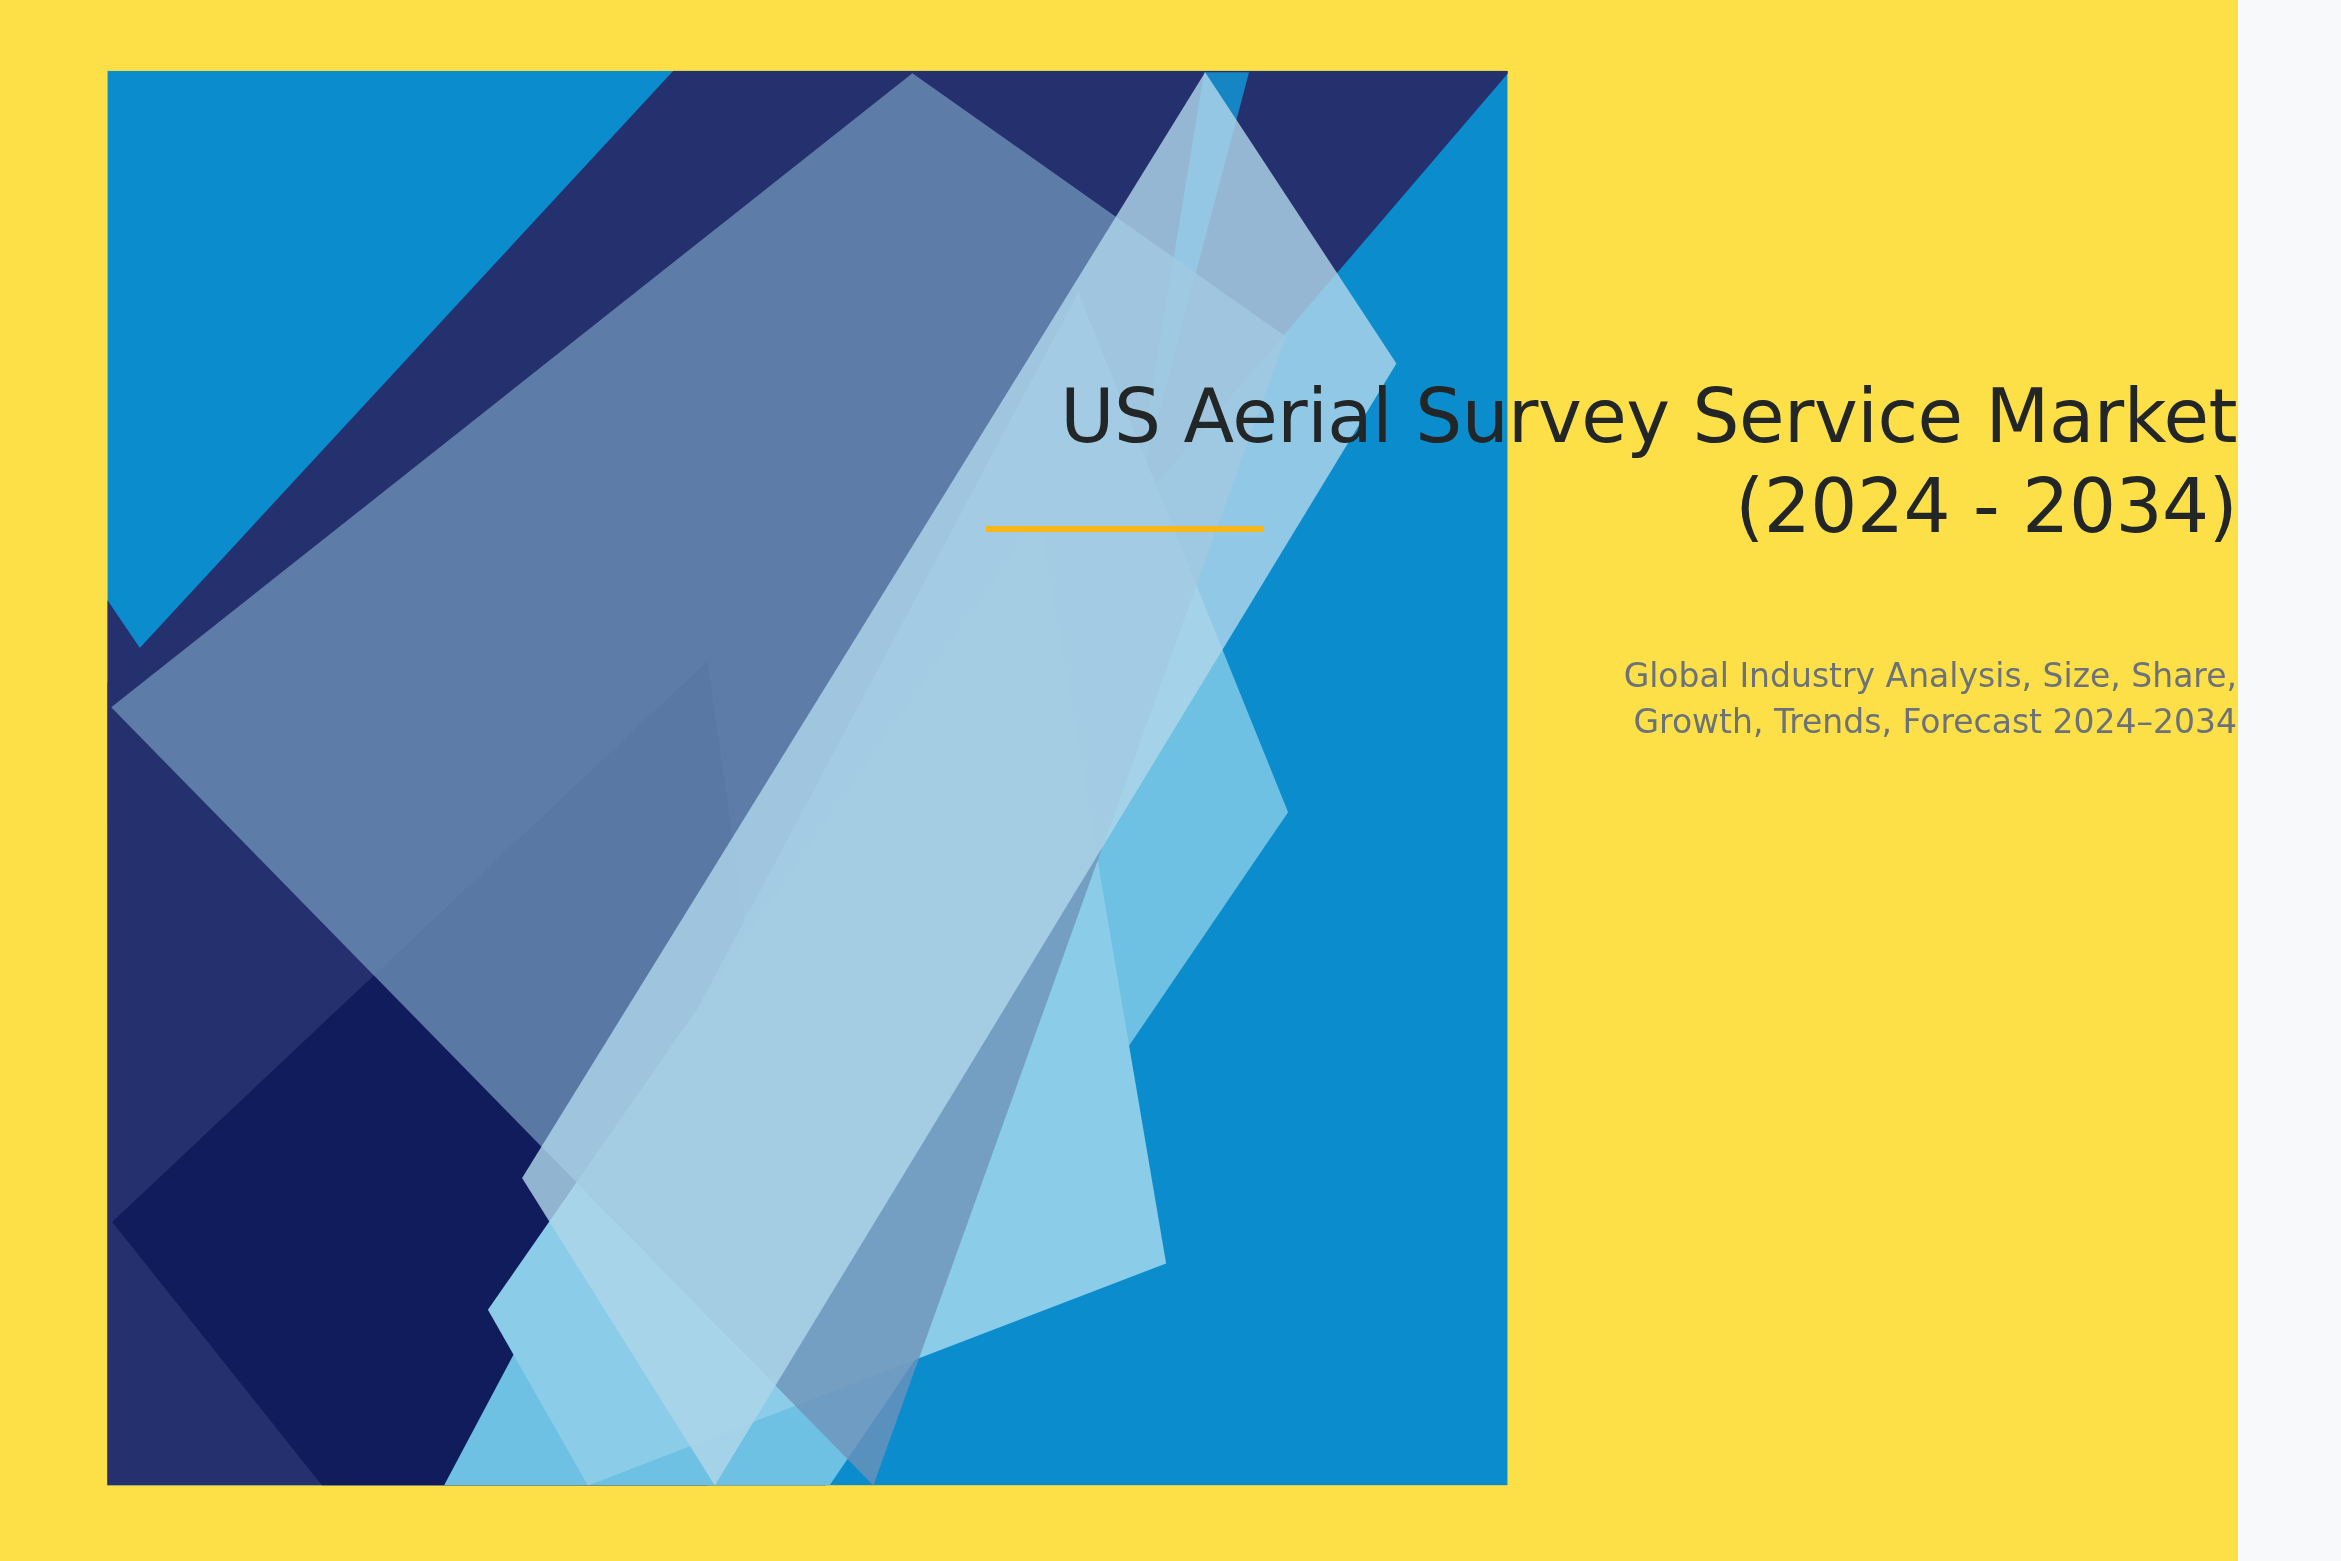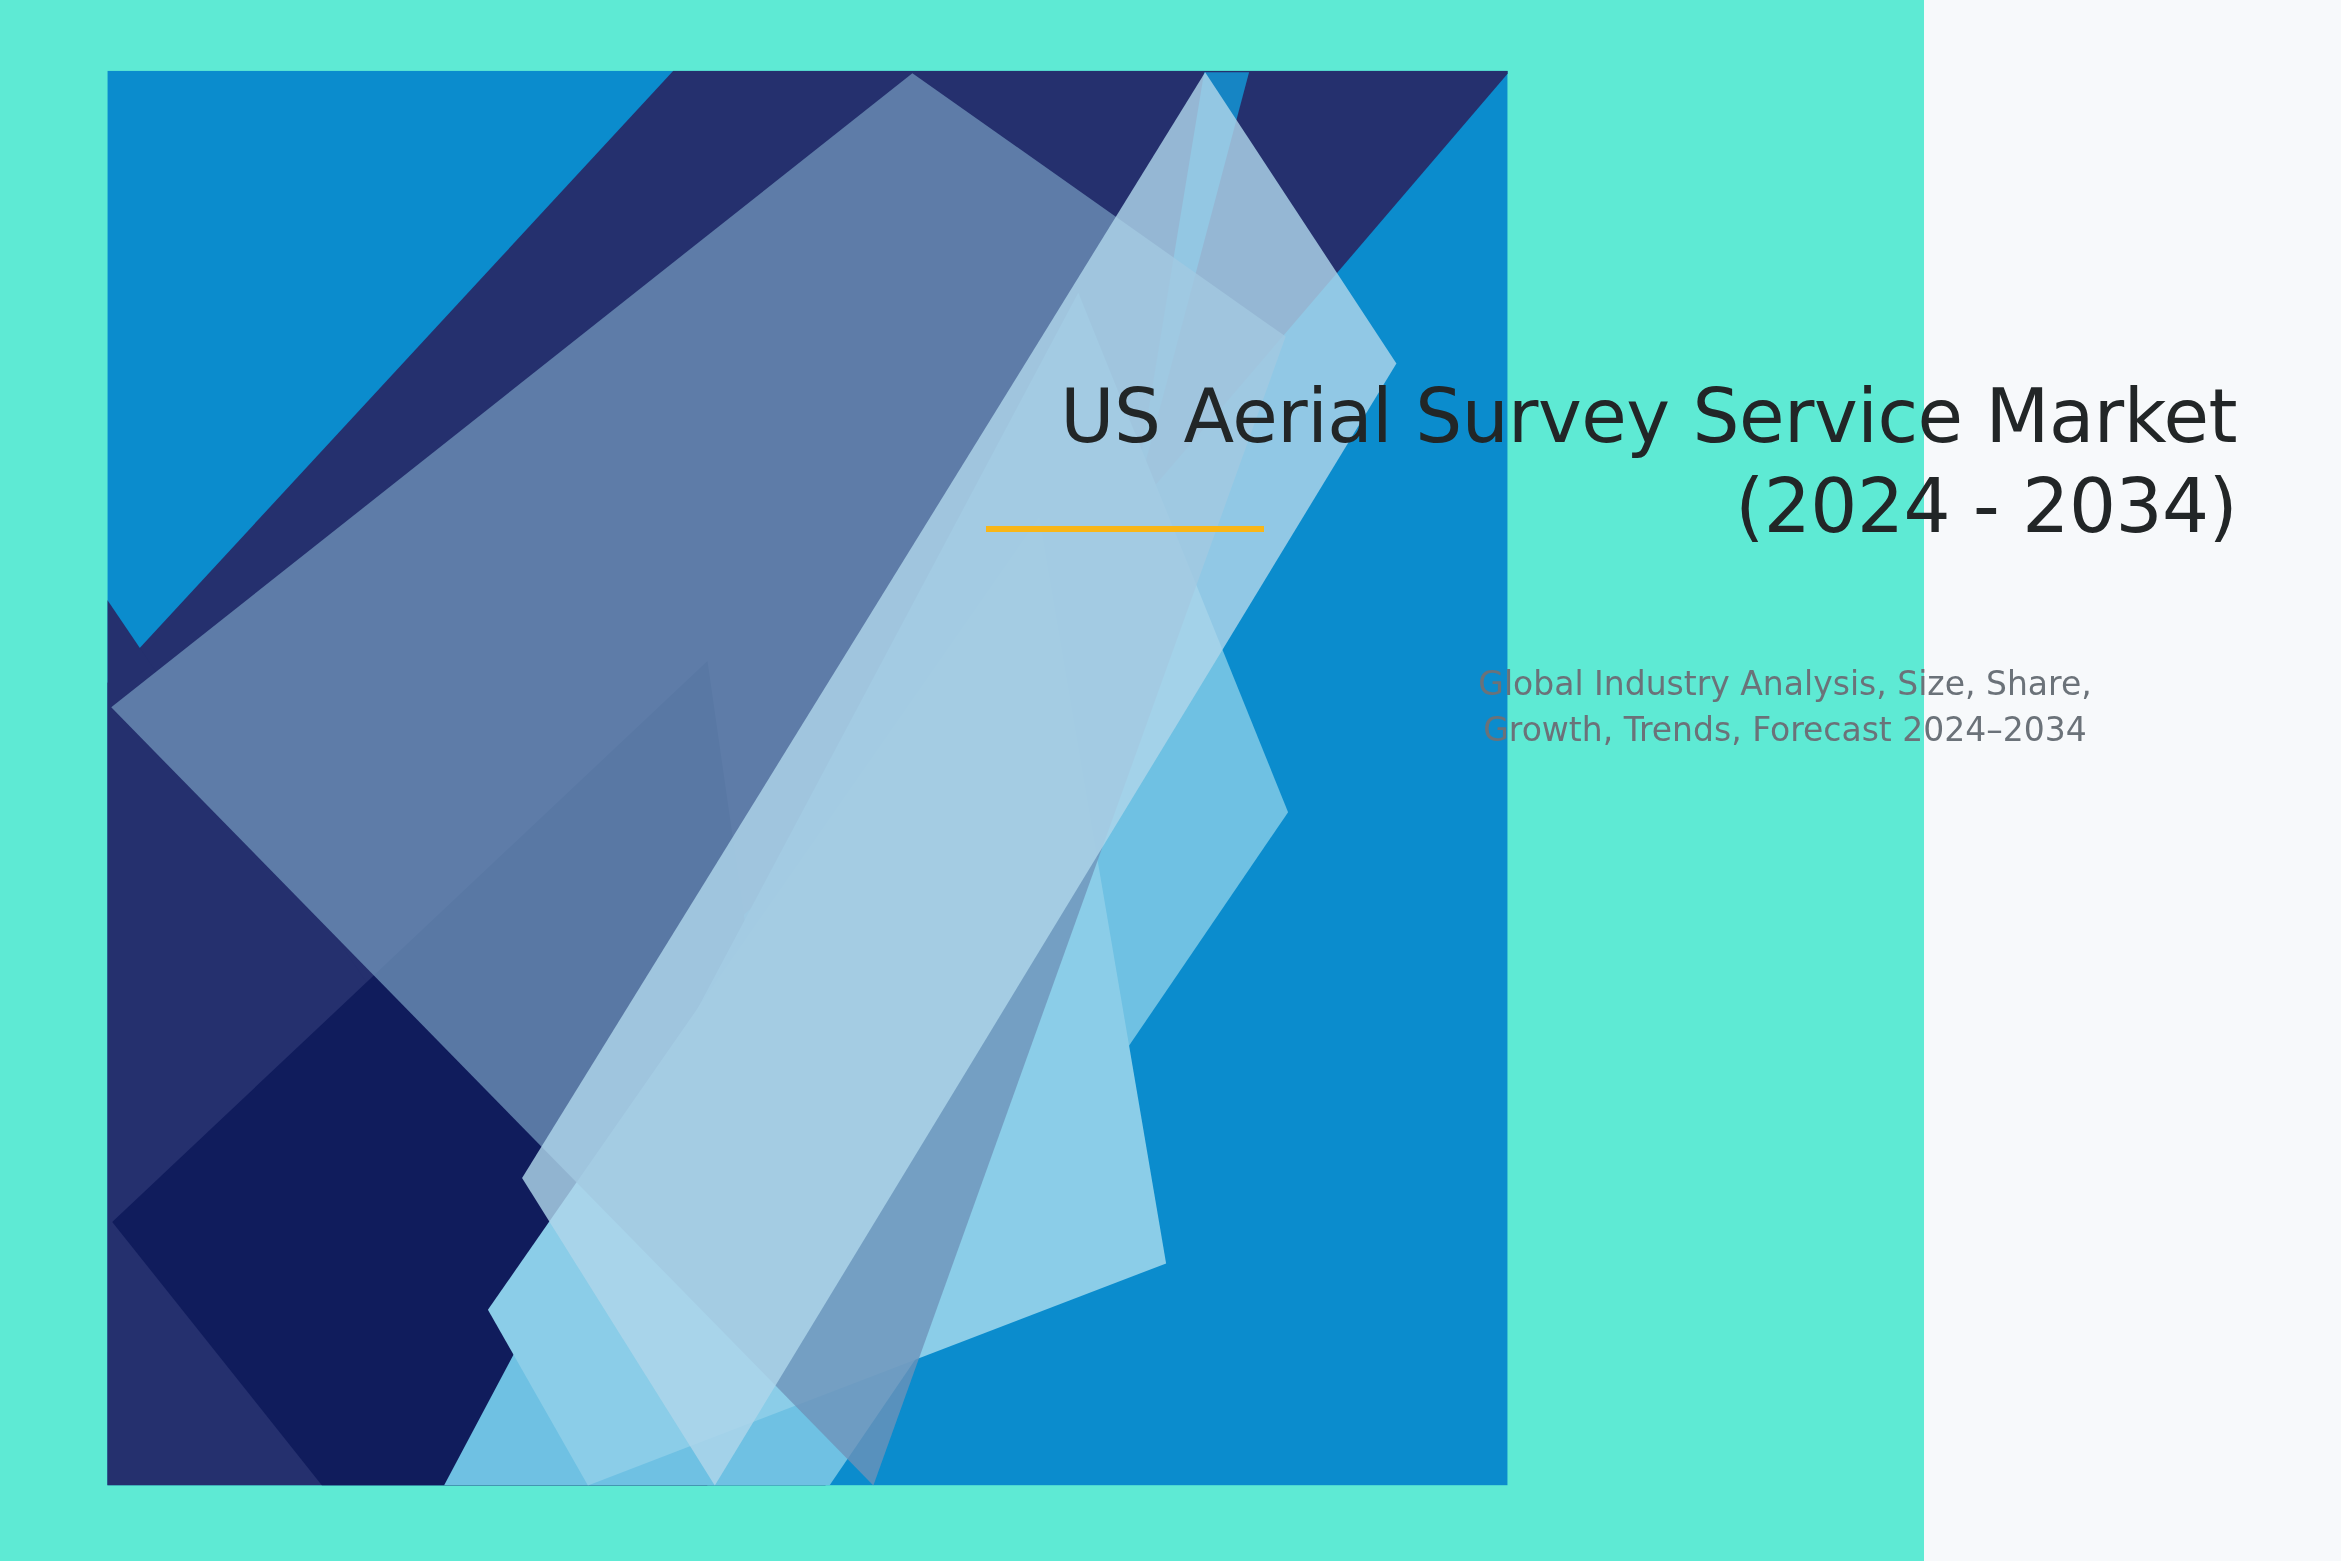--- a/index.html
+++ b/index.html
@@ -8,23 +8,23 @@
     background: #f7f9fb;
   }
   body {
     width: 2342px;
     height: 1561px;
     font-family: "DejaVu Sans", "Liberation Sans", sans-serif;
     overflow: hidden;
   }
   #cover {
     position: relative;
-    width: 1924px;
+    width: 2238px;
     height: 1561px;
-    background: #5eead4;
+    background: #fde047;
   }
   #artwork {
     position: absolute;
     left: 0;
     top: 0;
     width: 2342px;
     height: 1561px;
     display: block;
   }
   #text-block {
@@ -51,27 +51,27 @@
     top: 526px;
     width: 278px;
     height: 6.3px;
     background: #f9b617;
   }
   #subtitle {
     position: absolute;
     left: 1317px;
     top: 653px;
     width: 920px;
-    margin: 8px;
+    margin: 0;
     font-family: "DejaVu Sans", "Liberation Sans", sans-serif;
     font-weight: 400;
     font-size: 33px;
     line-height: 1.38;
     color: #6b7279;
-    text-align: center;
+    text-align: right;
     white-space: pre-line;
   }
 </style>
 </head>
 <body>
 
 <div id="cover">
 
   <svg id="artwork" viewBox="0 0 4800 3200" preserveAspectRatio="none" aria-hidden="true">
     <defs>

